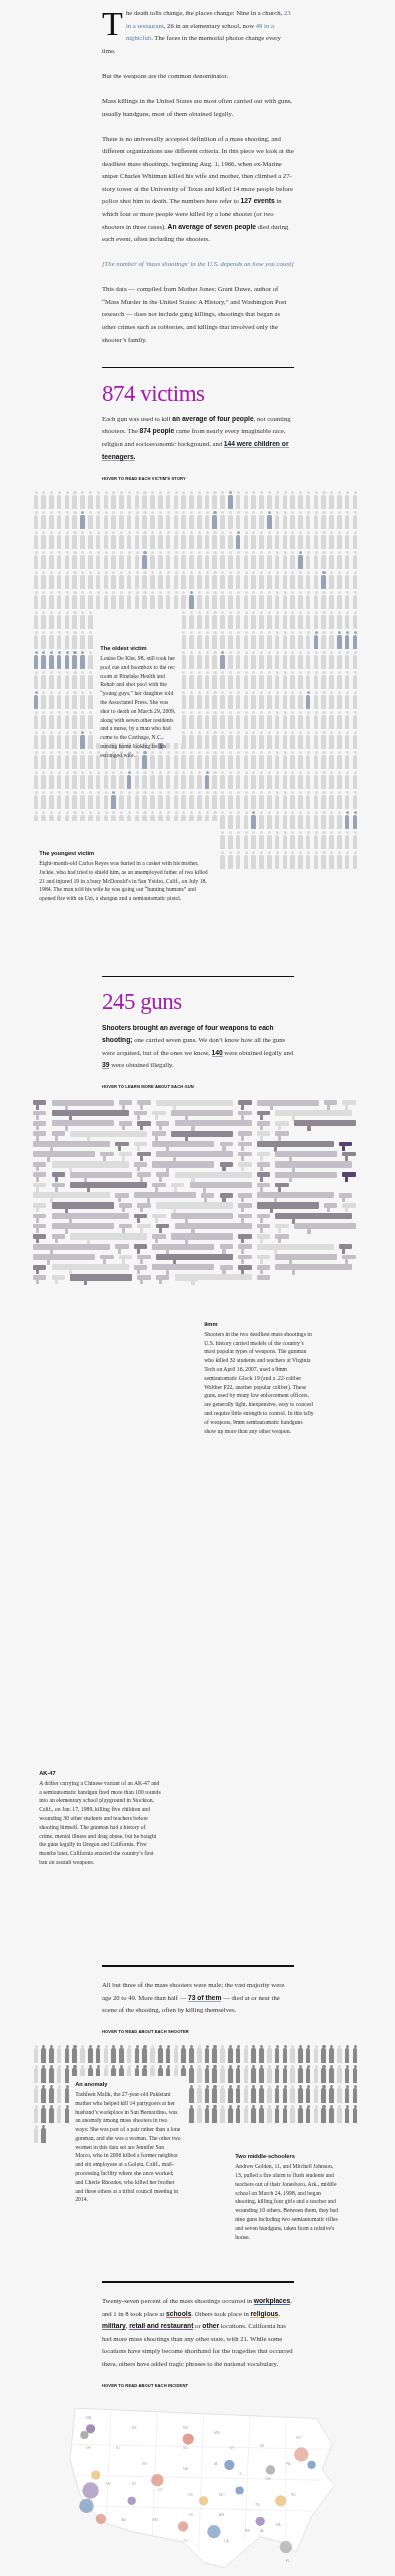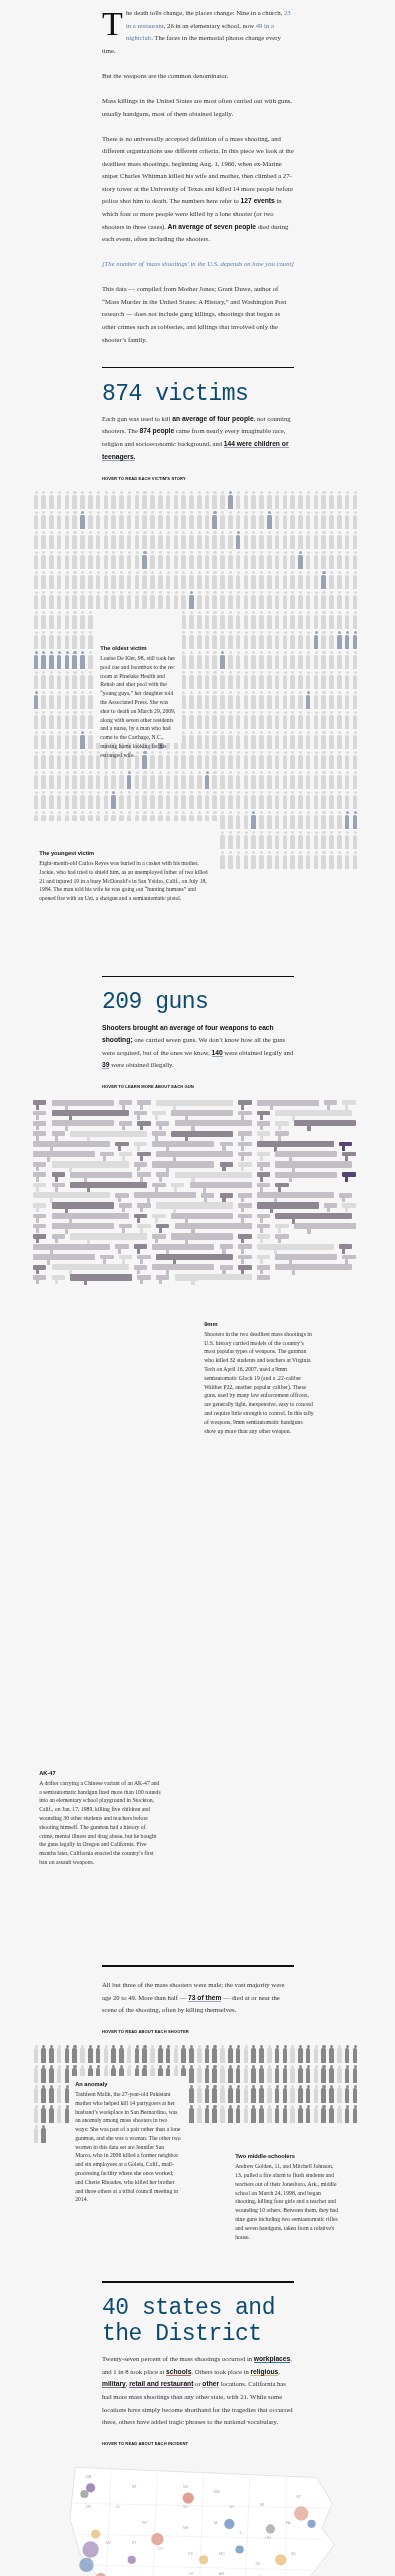--- a/index.html
+++ b/index.html
@@ -4,21 +4,21 @@
 <style>
   * { box-sizing: border-box; margin: 0; padding: 0; }
   html, body { background: #f6f6f6; }
   body { width: 396px; color: #222; font-family: "DejaVu Serif", serif; }
   .col { width: 192px; margin-left: 102px; }
   p.body { font-family: "Liberation Serif", serif; font-size: 6.7px; line-height: 12.6px; color: #333; margin-bottom: 12.4px; }
   p.body b { font-family: "Liberation Sans", sans-serif; font-weight: bold; color: #111; }
   a.link { color: #5a7ea6; text-decoration: none; }
   .dropcap { float: left; font-family: "Liberation Serif", serif; font-size: 34px; line-height: 30px; margin: 2.1px 3.1px 0 0; color: #111; }
   .rule { height: 1.5px; background: #111; margin: 20.6px 0 12.4px 0; }
-  h2.sec { font-family: Liberation Mono, monospace; font-weight: normal; font-size: 23px; line-height: 26px; color: #0c4a6e; letter-spacing: -0.5px; margin-bottom: 6.2px; }
+  h2.sec { font-family: Liberation Serif, serif; font-weight: normal; font-size: 23px; line-height: 26px; color: #a21caf; letter-spacing: -0.5px; margin-bottom: 6.2px; }
   .hint { font-family: "Liberation Sans", sans-serif; font-size: 4.1px; font-weight: bold; letter-spacing: 0.1px; color: #111; text-transform: uppercase; margin: 7.2px 0 10.3px; }
   .ul { border-bottom: 1px solid #9aa3b3; }
   .ul-blue { border-bottom: 1px solid #3e6ea8; }
   .ul-red { border-bottom: 1px solid #d06a5a; }
   .ul-gold { border-bottom: 1px solid #e2b868; }
   .ul-grey { border-bottom: 1px solid #777; }
   .ul-purple { border-bottom: 1px solid #7d5aa2; }
   .ul-lgrey { border-bottom: 1px solid #bbb; }
 
   
@@ -885,21 +885,21 @@
     <div class="callout" style="left:0px; top:330px; width:185px; height:93px; padding-top:29px;">
       <h4>The youngest victim</h4>
       <p>Eight-month-old Carlos Reyes was buried in a casket with his mother, Jackie, who had tried to shield him, as an unemployed father of two killed 21 and injured 19 in a busy McDonald’s in San Ysidro, Calif., on July 18, 1984. The man told his wife he was going out “hunting humans” and opened fire with an Uzi, a shotgun and a semiautomatic pistol.</p>
     </div>
   </div>
 </section>
 
 <section>
   <div class="col">
     <div class="rule"></div>
-    <h2 class="sec">209 guns</h2>
+    <h2 class="sec">245 guns</h2>
     <p class="body">
       <b>Shooters brought an average of four weapons to each shooting;</b><span> one carried seven guns. We don’t know how all the guns were acquired, but of the ones we know, </span><b class="ul">140</b><span> were obtained legally and </span><b class="ul">39</b><span> were obtained illegally.</span>
     </p>
     <div class="hint">HOVER TO LEARN MORE ABOUT EACH GUN</div>
   </div>
   <div class="field" style="height:845px;">
     <div class="guns" id="gun-shapes">
         <span class="gun hand dark"></span>
         <span class="gun long "></span>
         <span class="gun hand "></span>
@@ -1250,21 +1250,20 @@
     <div class="callout" style="left:196px; top:93px; width:118px; height:124px; padding-top:15.5px;">
       <h4>Two middle-schoolers</h4>
       <p>Andrew Golden, 11, and Mitchell Johnson, 13, pulled a fire alarm to flush students and teachers out of their Jonesboro, Ark., middle school on March 24, 1998, and began shooting, killing four girls and a teacher and wounding 10 others. Between them, they had nine guns including two semiautomatic rifles and seven handguns, taken from a relative's house.</p>
     </div>
   </div>
 </section>
 
 <section>
   <div class="col">
     <div class="rule"></div>
-    <h2 class="sec">40 states and the District</h2>
     <p class="body">
       <span>Twenty-seven percent of the mass shootings occurred in </span><b class="ul-blue">workplaces</b><span>, and 1 in 8 took place at </span><b class="ul-red">schools</b><span>. Others took place in </span><b class="ul-gold">religious</b><span>, </span><b class="ul-grey">military</b><span>, </span><b class="ul-purple">retail and restaurant</b><span> or </span><b class="ul-lgrey">other</b><span> locations. California has had more mass shootings than any other state, with 21. While some locations have simply become shorthand for the tragedies that occurred there, others have added tragic phrases to the national vocabulary.</span>
     </p>
     <div class="hint">HOVER TO READ ABOUT EACH INCIDENT</div>
   </div>
   <div class="map">
     <svg viewBox="0 0 560 360">
       <path d="M40 20 L510 40 L540 90 L520 140 L545 170 L500 230 L470 300 L440 280 L400 270 L330 330 L290 320 L250 280 L150 260 L90 240 L50 190 L30 120 Z" fill="#ffffff" stroke="#ccc" stroke-width="1"></path>
       <g stroke="#e0e0e0" stroke-width="0.8" fill="none">
         <line x1="110" y1="25" x2="100" y2="250"></line>

